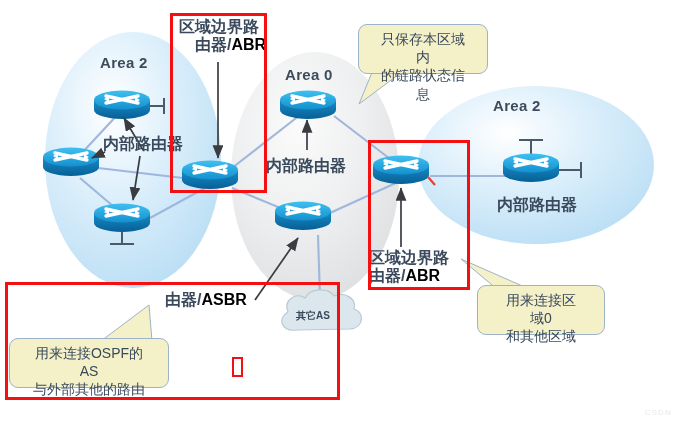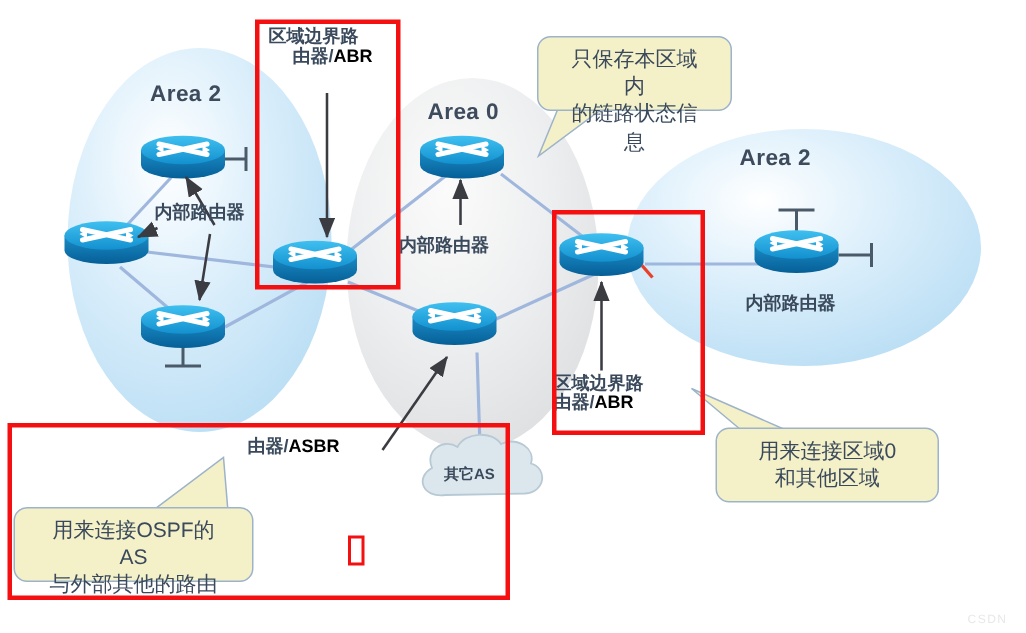--- a/index.html
+++ b/index.html
@@ -28,21 +28,21 @@
     font-weight: bold;
     font-size: 15px;
     color: #3d4b5c;
     white-space: nowrap;
     letter-spacing: .3px;
   }
   
   .cjk-label {
     position: absolute;
     font-weight: bold;
-    font-size: 12px;
+    font-size: 16px;
     color: #3a4a5c;
     white-space: nowrap;
     line-height: 1.12;
   }
   .cjk-label .accent {
     color: #000000;
   }
   .cjk-label .slash {
     color: #3a4a5c;
   }
@@ -259,21 +259,21 @@
   <div class="cjk-label" style="left:139px; top:291px;">
     <div style="padding-left:26px;">
       <span>由器</span><span class="slash">/</span><span class="accent">ASBR</span>
     </div>
   </div>
 
   <div class="callout" style="left:358px; top:24px; width:130px; height:50px;">只保存本区域内
 的链路状态信息</div>
   <div class="callout" style="left:9px; top:338px; width:160px; height:50px;">用来连接OSPF的AS
 与外部其他的路由</div>
-  <div class="callout" style="left:477px; top:285px; width:149px; height:50px;">用来连接区域0
+  <div class="callout" style="left:477px; top:285px; width:128px; height:50px;">用来连接区域0
 和其他区域</div>
 
   <div class="red-box" style="left:170px; top:13px; width:97px; height:180px;"></div>
   <div class="red-box" style="left:368px; top:140px; width:102px; height:150px;"></div>
   <div class="red-box" style="left:5px; top:282px; width:335px; height:118px;"></div>
   <div class="red-tiny" style="left:232px; top:357px; width:11px; height:20px;"></div>
 
   <div class="wm" style="left:645px; top:408px;">CSDN</div>
 
 </div>

